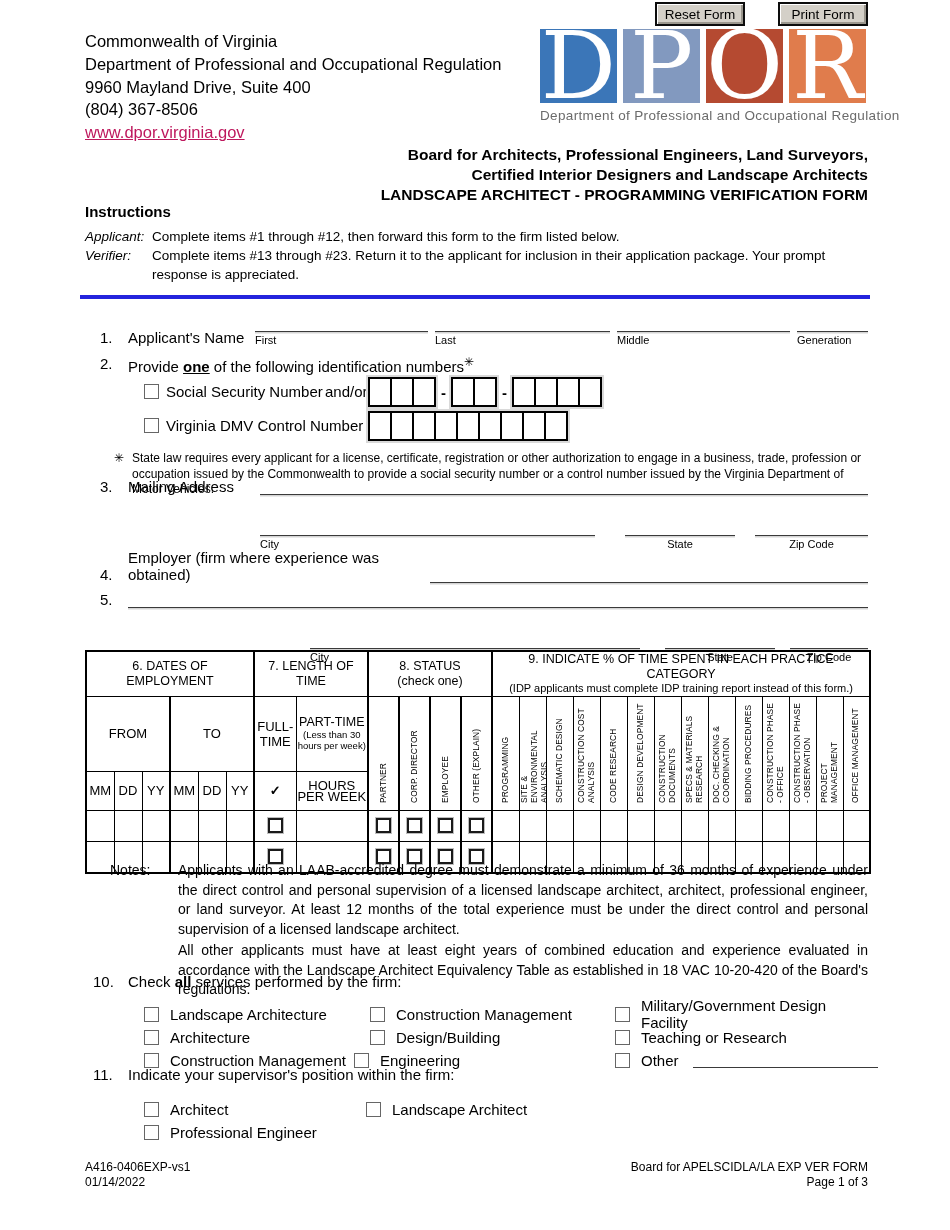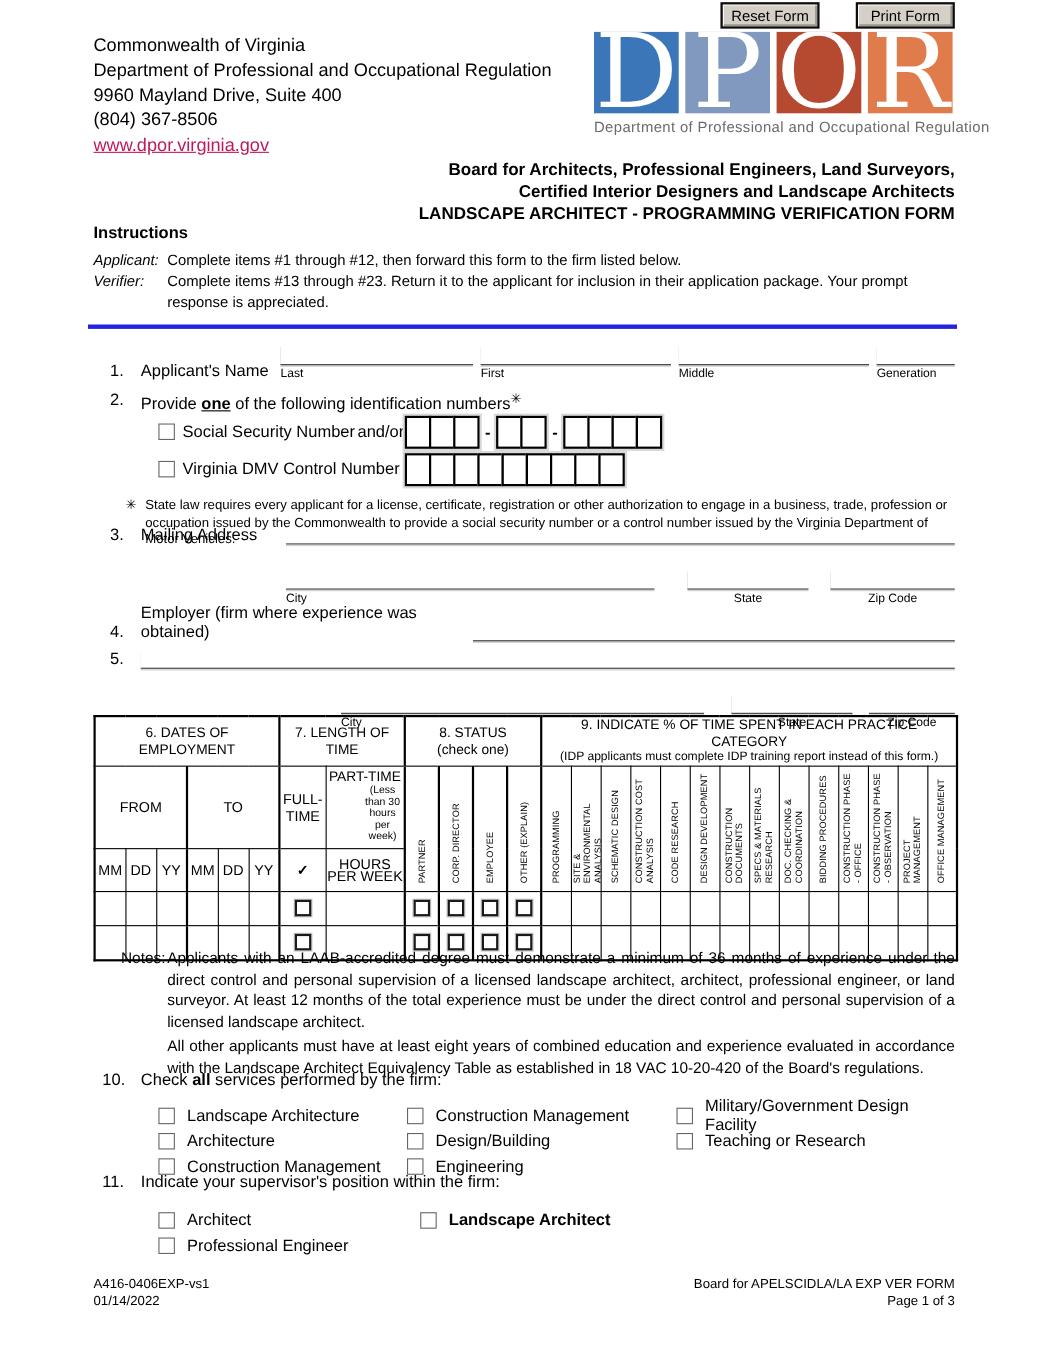--- a/index.html
+++ b/index.html
@@ -93,34 +93,34 @@
   
   .exp-table{position:absolute;left:85px;top:650px;border-collapse:collapse;table-layout:fixed;width:784px;}
   .exp-table td{border:1px solid #000;padding:0;text-align:center;vertical-align:middle;overflow:hidden;}
   .exp-table{border:2px solid #000;}
   .bl2{border-left-width:2px !important;}
   .r1 td{height:40px;font-size:12.5px;line-height:14.5px;}
   .r2 td{height:74px;font-size:13px;}
   .r3 td{height:38px;font-size:13px;}
   .rdata td{height:30px;}
   .h9b{font-size:11px;}
-  .ptsub{display:block;font-size:9.5px;line-height:10.5px;margin-top:1px;padding-left:32px;}
+  .ptsub{display:block;font-size:9.5px;line-height:10.5px;margin-top:1px;}
   .pthead{display:block;font-size:12.5px;line-height:13px;}
   .hours{font-size:9.5px;line-height:11px;}
   .checkglyph{font-size:16px;font-weight:bold;}
   .vtd{vertical-align:bottom;padding:3px 1px 4px 1px;text-align:center;}
   .vlab{display:inline-block;writing-mode:vertical-rl;transform:rotate(180deg);
     font-size:8.4px;line-height:9.8px;height:102px;text-align:left;letter-spacing:0.1px;}
   .cbx{width:15px;height:15px;border:2px solid #1a1a1a;background:#fff;box-sizing:border-box;
     margin:0 auto;box-shadow:0 0 0 1px #bdbdbd;}
 
   
   .notes{position:absolute;left:110px;top:861px;width:758px;display:flex;font-size:14px;line-height:19.5px;}
   .notes-label{flex:none;width:42px;}
-  .notes-text{flex:1;text-align:justify;}
+  .notes-text{flex:1;text-align:justify;margin-left:26px;}
   .notes-text p{margin:0 0 2px 0;}
 
   
   .q10{top:973px;}
   .q10 b{font-weight:bold;}
   .svcgrid{position:relative;height:92px;}
   .svc{position:absolute;display:flex;align-items:center;height:20px;font-size:15px;}
   .svc .cb{margin-right:11px;}
   .otherline{display:inline-block;width:185px;border-bottom:1px solid #3a3a3a;height:15px;margin-left:14px;}
   .q11{top:1066px;}
@@ -180,27 +180,27 @@
       <span class="instr-text">Complete items #13 through #23.  Return it to the applicant for inclusion in their application package. Your prompt response is appreciated.</span>
     </div>
   </div>
 
   <div class="blue-rule" style="background: rgb(36, 36, 221);"></div>
 
   <div class="qblock q1 flexrow">
     <span class="qnum">1.</span>
     <span class="qlabel">Applicant's Name</span>
     <div class="fgroup">
+      <div class="fw w173">
+          <div class="fld"></div>
+          <div class="fcap">First</div>
+        </div>
       <div class="fw w175">
           <div class="fld"></div>
           <div class="fcap">Last</div>
-        </div>
-      <div class="fw w173">
-          <div class="fld"></div>
-          <div class="fcap">First</div>
         </div>
       <div class="fw w173">
           <div class="fld"></div>
           <div class="fcap">Middle</div>
         </div>
       <div class="fw w71">
           <div class="fld"></div>
           <div class="fcap">Generation</div>
         </div>
     </div>
@@ -494,46 +494,51 @@
           <span>Construction Management</span>
         </div>
       <div class="svc" style="left:285px;top:14px;">
           <div class="cb"></div>
           <span>Construction Management</span>
         </div>
       <div class="svc" style="left:285px;top:37px;">
           <div class="cb"></div>
           <span>Design/Building</span>
         </div>
-      <div class="svc" style="left:285px;top:60px;">
+      <div class="svc" style="left:269px;top:60px;">
           <div class="cb"></div>
           <span>Engineering</span>
         </div>
       <div class="svc" style="left:530px;top:14px;">
           <div class="cb"></div>
           <span>Military/Government Design Facility</span>
         </div>
       <div class="svc" style="left:530px;top:37px;text-align:center;">
           <div class="cb"></div>
           <span>Teaching or Research</span>
+        </div>
+      <div class="svc" style="left:530px;top:60px;">
+          <div class="cb"></div>
+          <span>Other</span>
+          <span class="otherline"></span>
         </div>
     </div>
   </div>
 
   <div class="qblock q11">
     <div class="flexrow" style="align-items:flex-start;">
       <span class="qnum qnum2">11.</span>
       <span>Indicate your supervisor's position within the firm:</span>
     </div>
     <div class="svcgrid" style="height:56px;">
       <div class="svc" style="left:59px;top:16px;">
           <div class="cb"></div>
           <span>Architect</span>
         </div>
-      <div class="svc" style="left:297px;top:16px;font-weight:bold;">
+      <div class="svc" style="left:281px;top:16px;">
           <div class="cb"></div>
           <span>Landscape Architect</span>
         </div>
       <div class="svc" style="left:59px;top:39px;">
           <div class="cb"></div>
           <span>Professional Engineer</span>
         </div>
     </div>
   </div>
 

